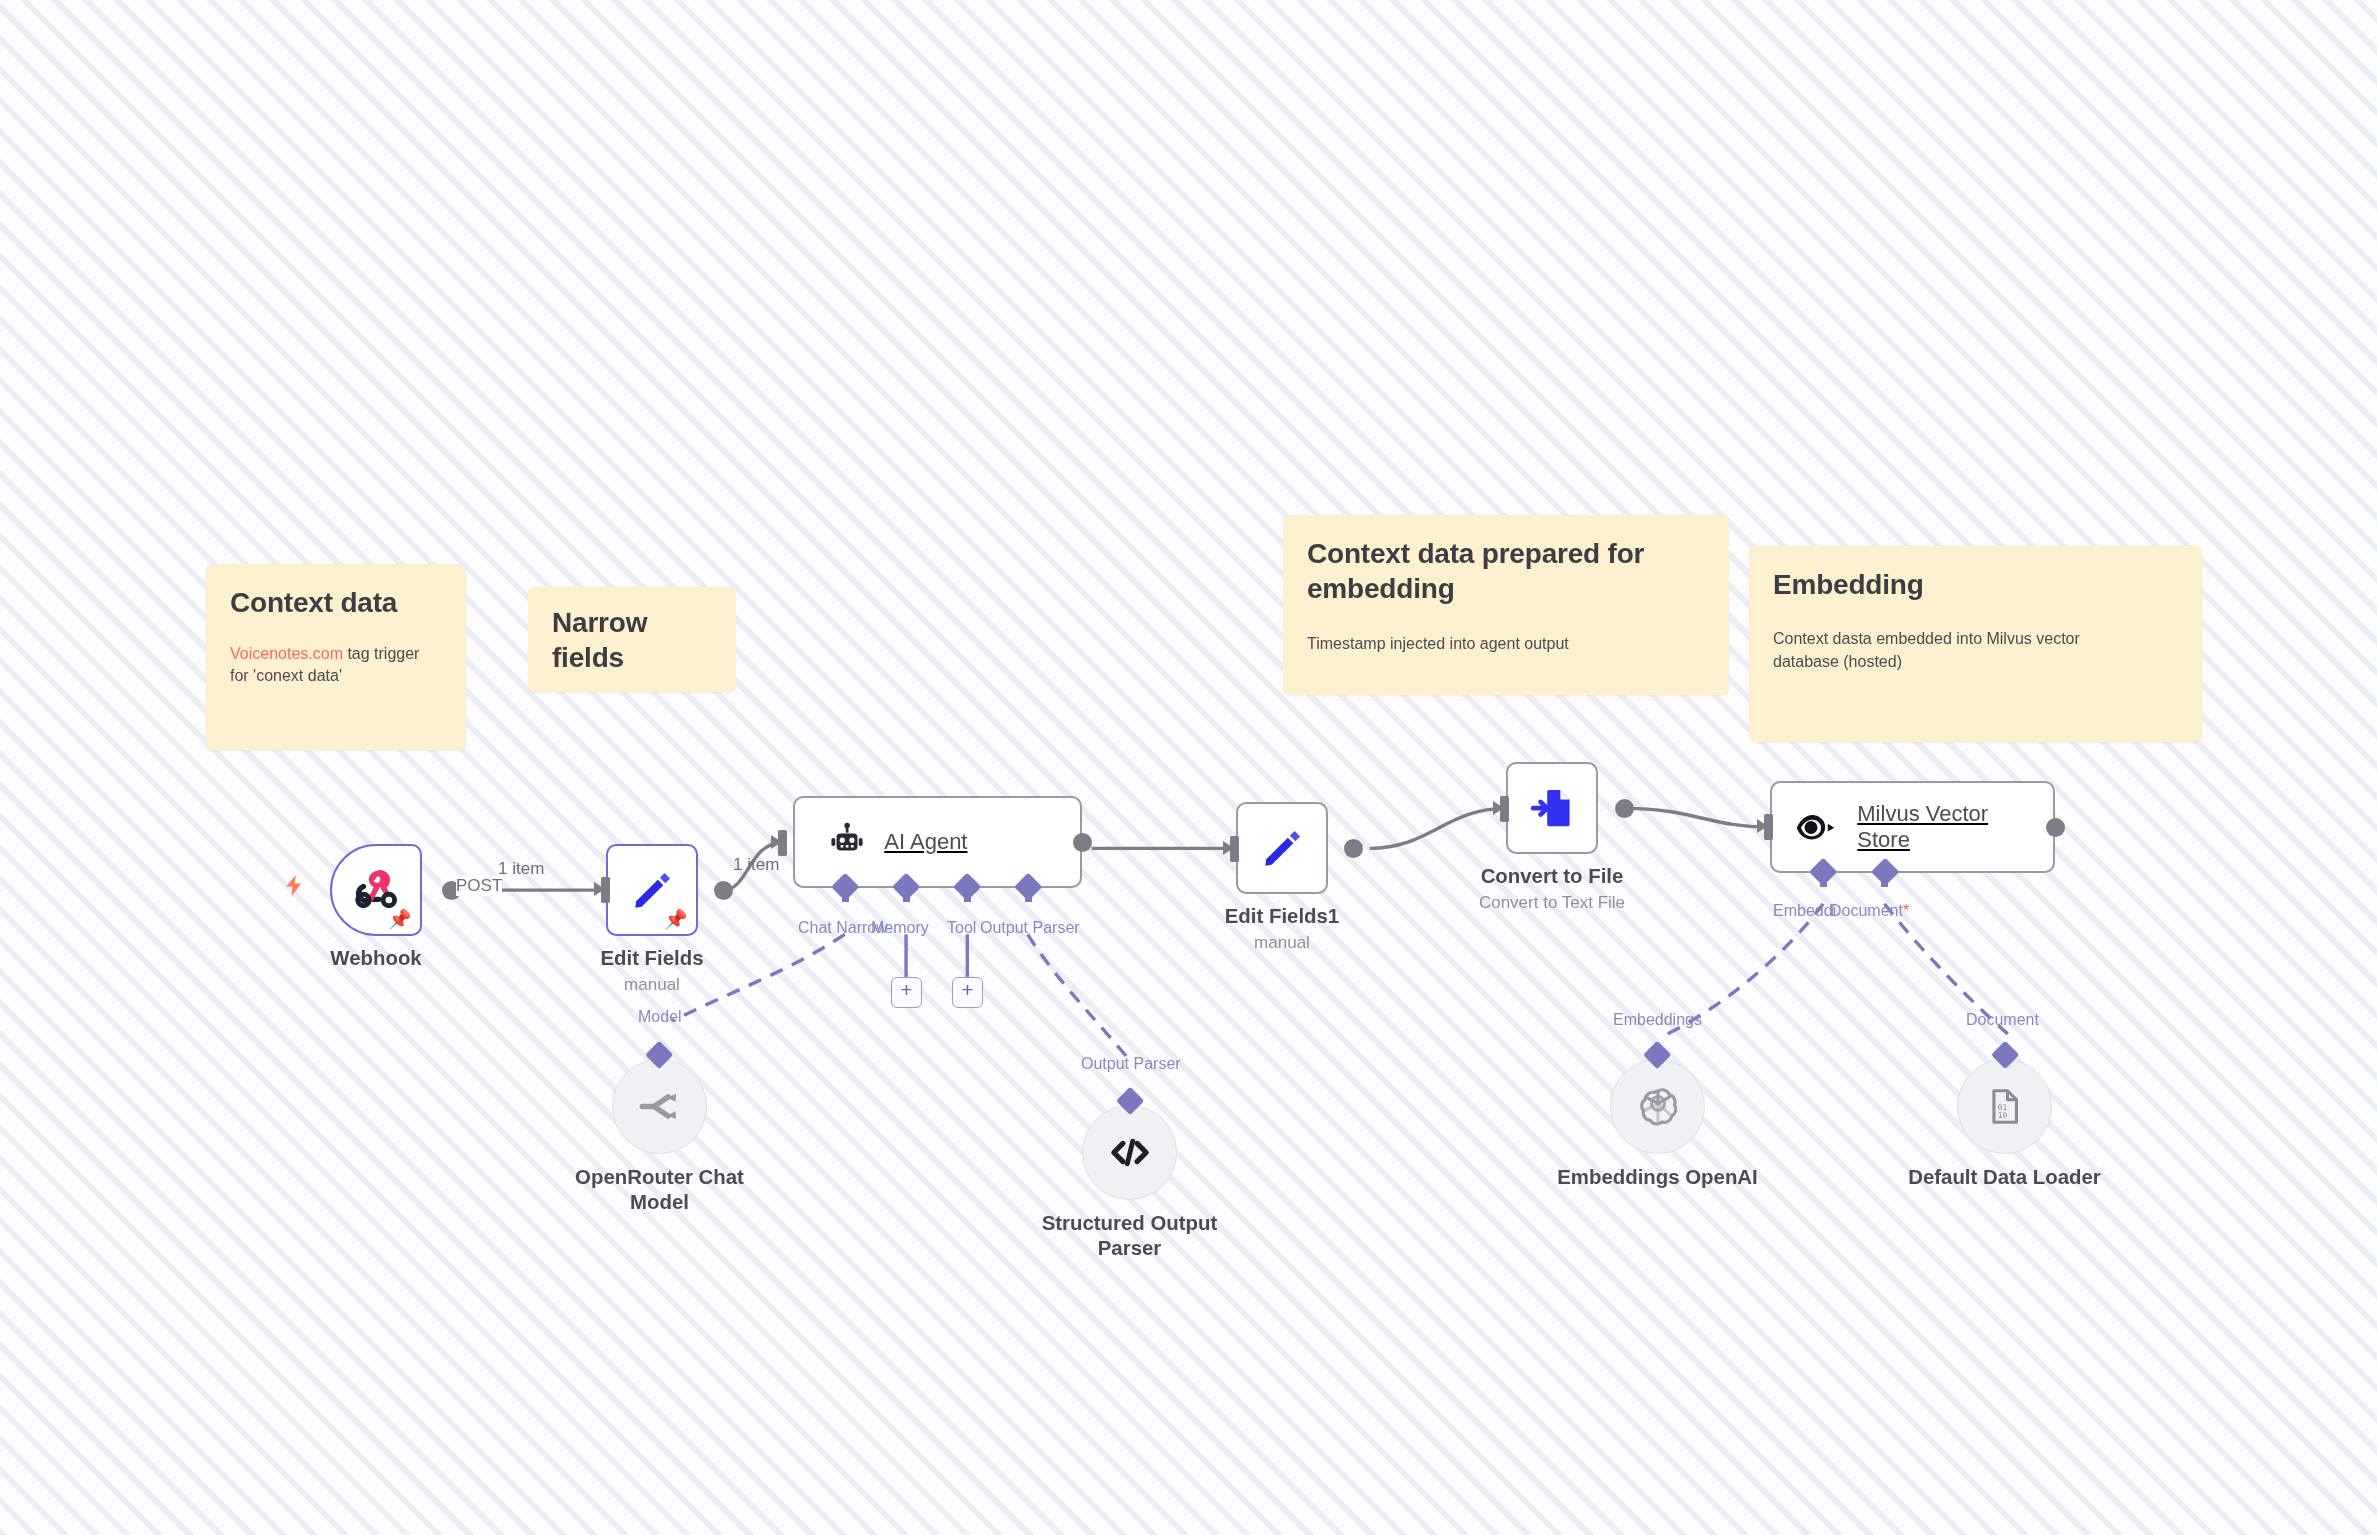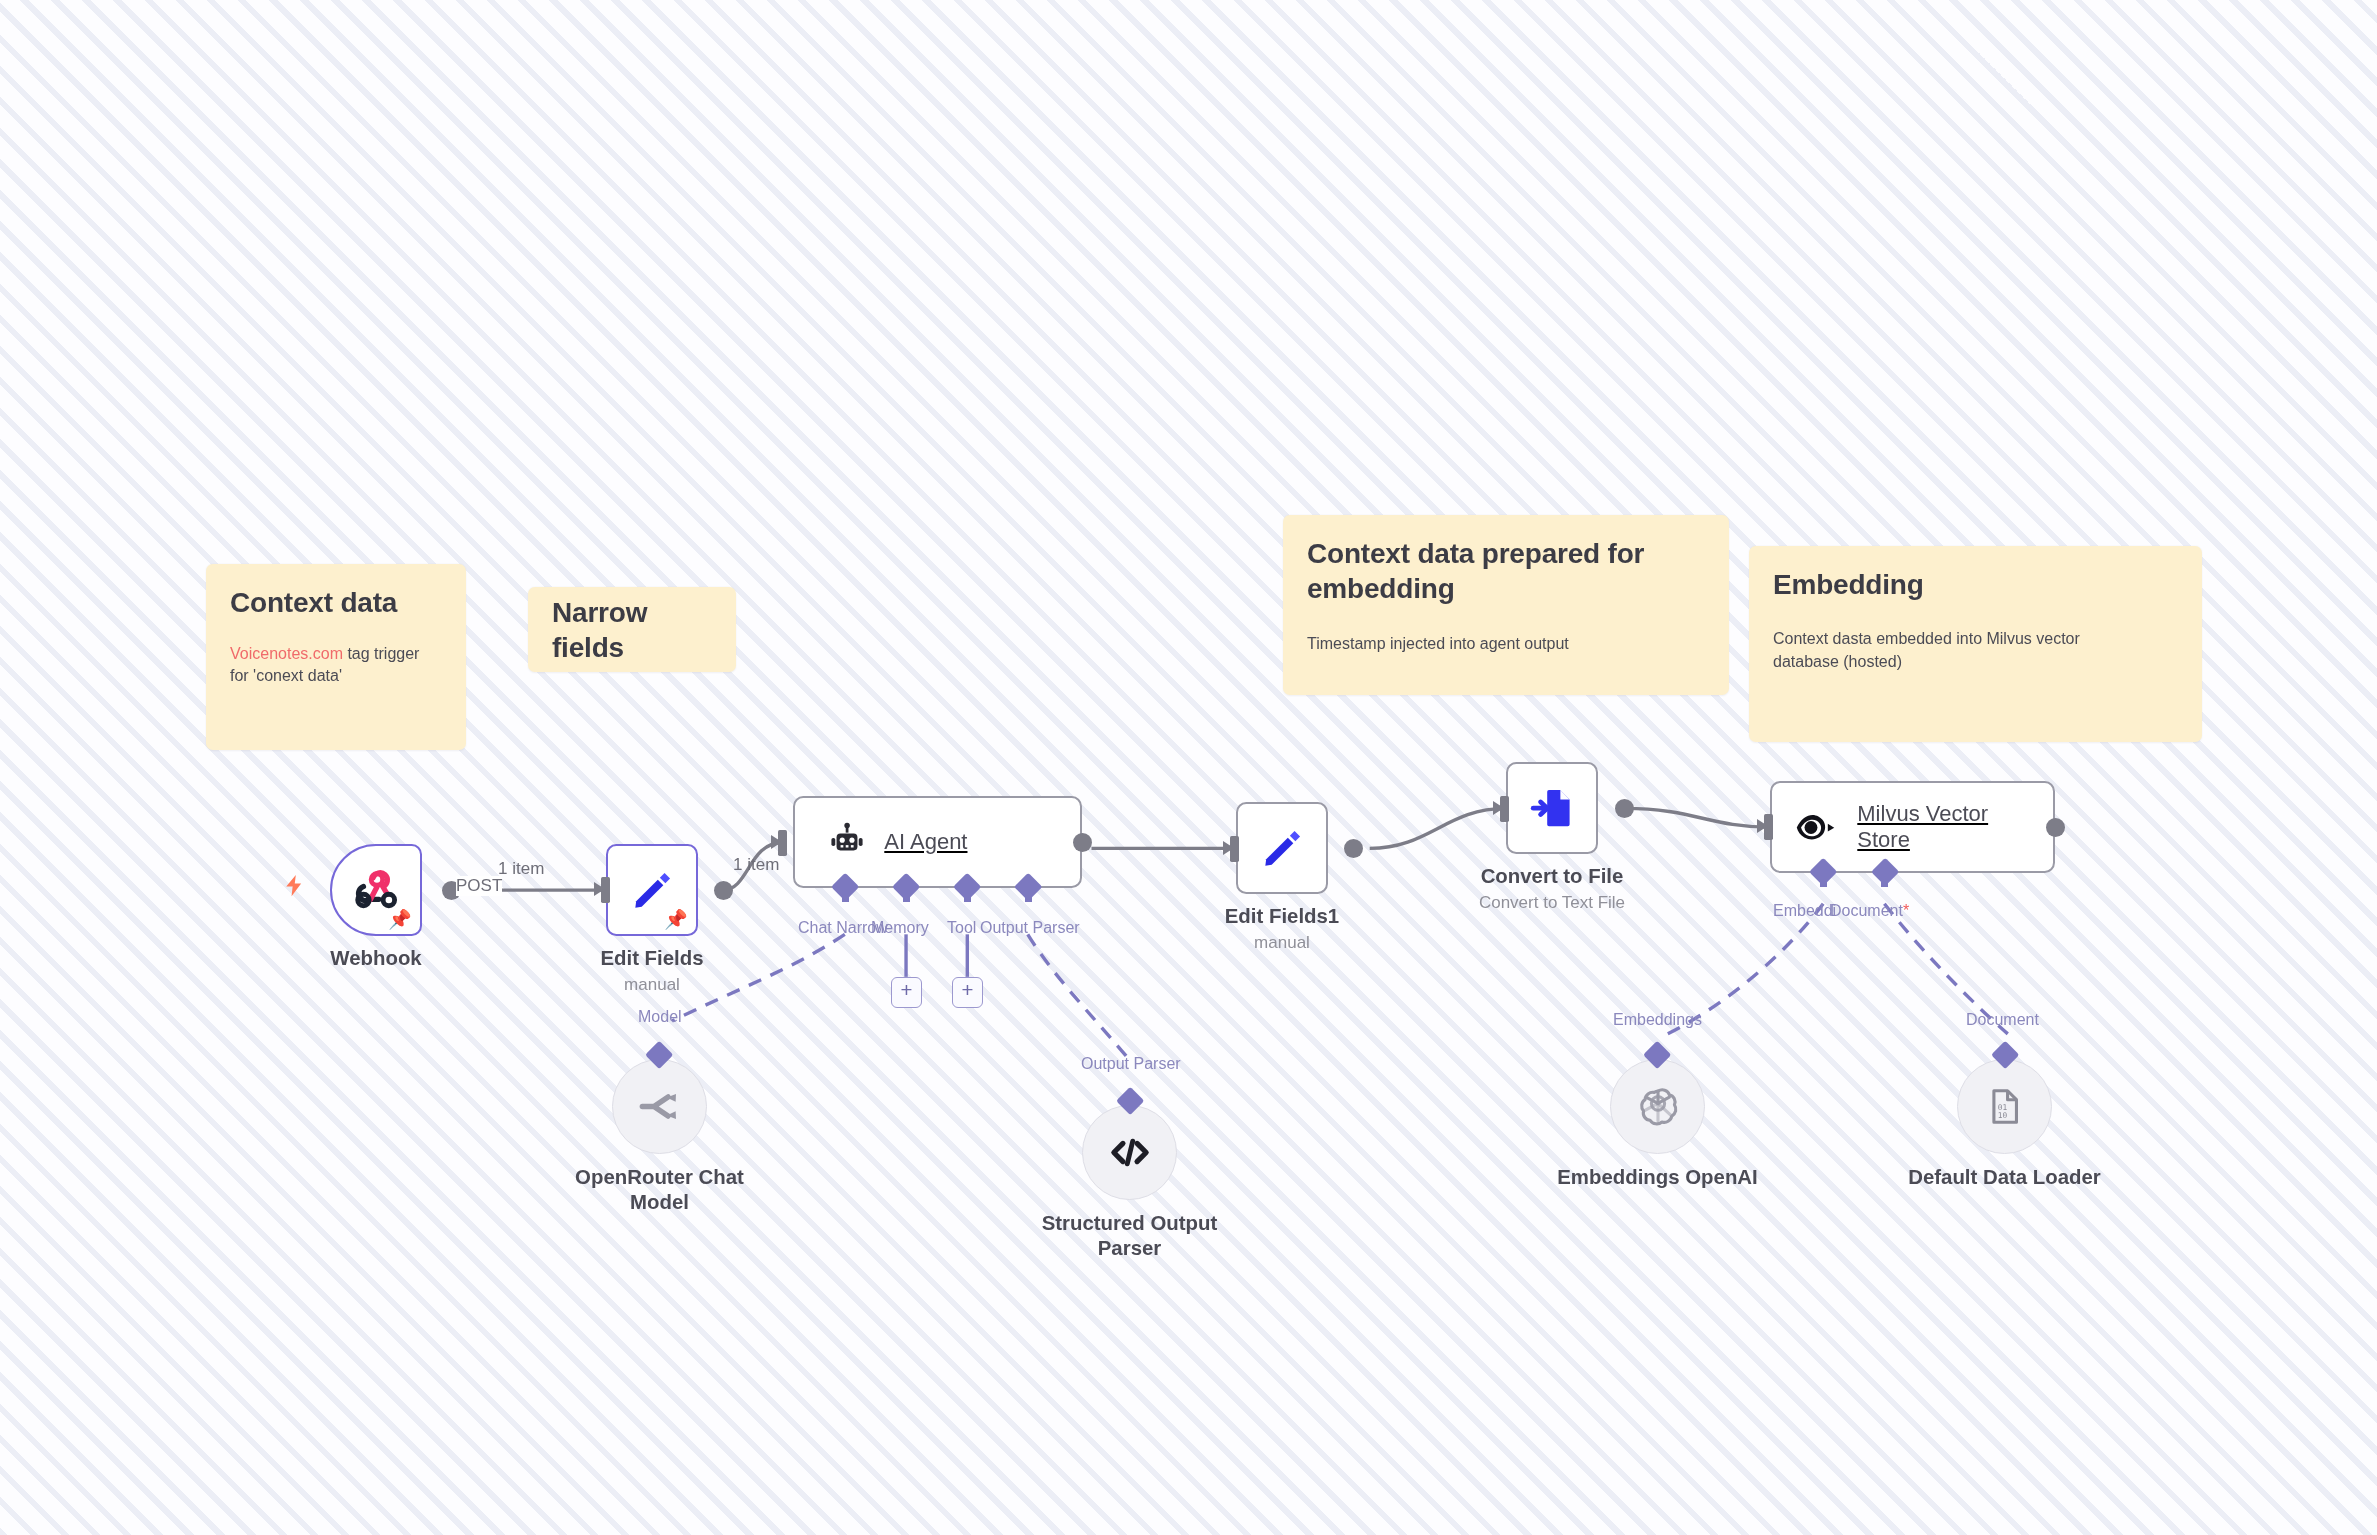--- a/index.html
+++ b/index.html
@@ -218,21 +218,21 @@
     <path d="M 2143 1062 C 2100 1120 2030 1180 1960 1215" stroke="#7c78c0" stroke-width="4" fill="none" stroke-dasharray="16 12"></path>
 
     <path d="M 2215 1062 C 2260 1120 2320 1180 2360 1215" stroke="#7c78c0" stroke-width="4" fill="none" stroke-dasharray="16 12"></path>
   </svg>
 
   <div class="sticky" style="left:206px; top:564px; width:260px; height:186px;">
     <h3>Context data</h3>
     <p><span class="lnk">Voicenotes.com</span><span> tag trigger for 'conext data'</span></p>
   </div>
 
-  <div class="sticky compact" style="left:528px; top:587px; width:208px; height:85px; display:flex; align-items:center;">
+  <div class="sticky compact" style="left:528px; top:587px; width:208px; height:105px; display:flex; align-items:center;">
     <h3 style="width:145px;">Narrow fields</h3>
   </div>
 
 
   <div class="sticky" style="left:1283px; top:515px; width:446px; height:180px;">
     <h3 style="max-width:391px;">Context data prepared for embedding</h3>
     <p style="margin-top:27px;">Timestamp injected into agent output</p>
   </div>
 
   <div class="sticky" style="left:1749px; top:546px; width:453px; height:196px;">

